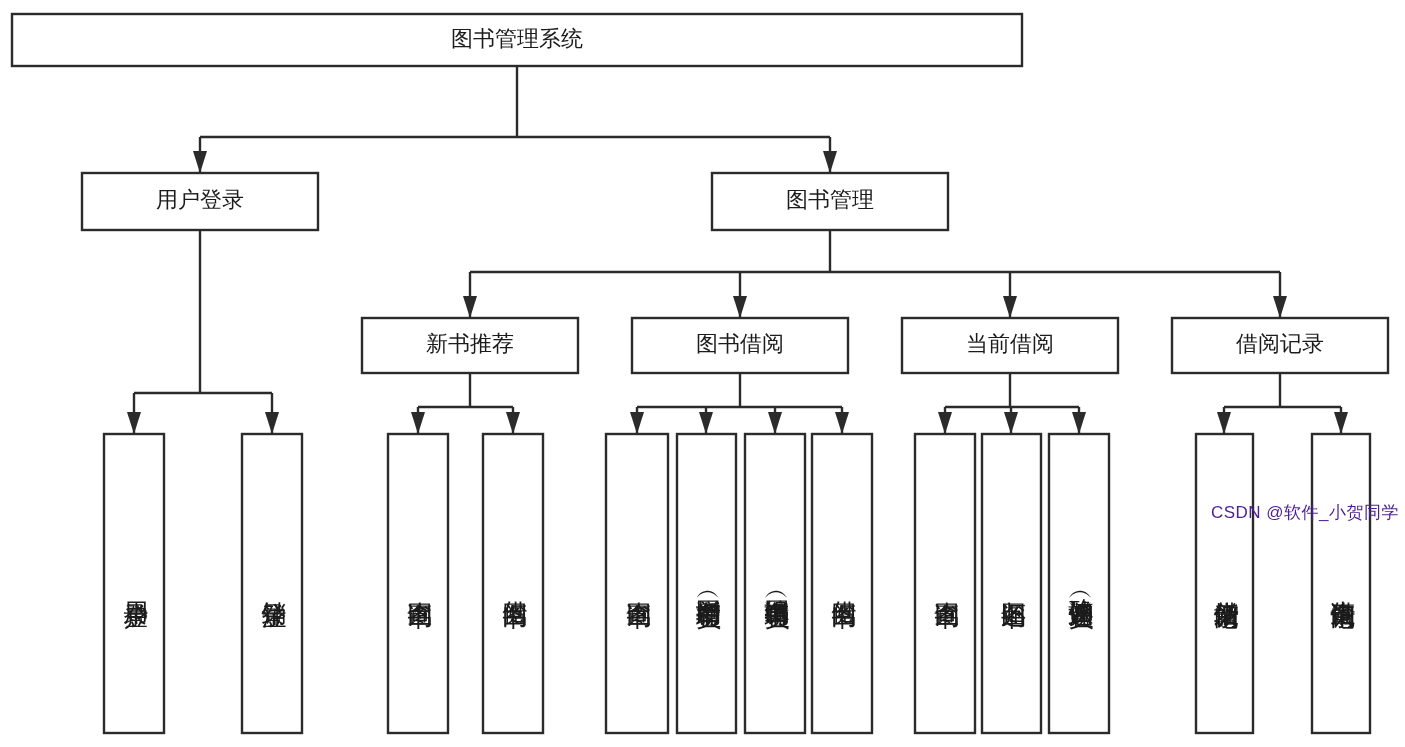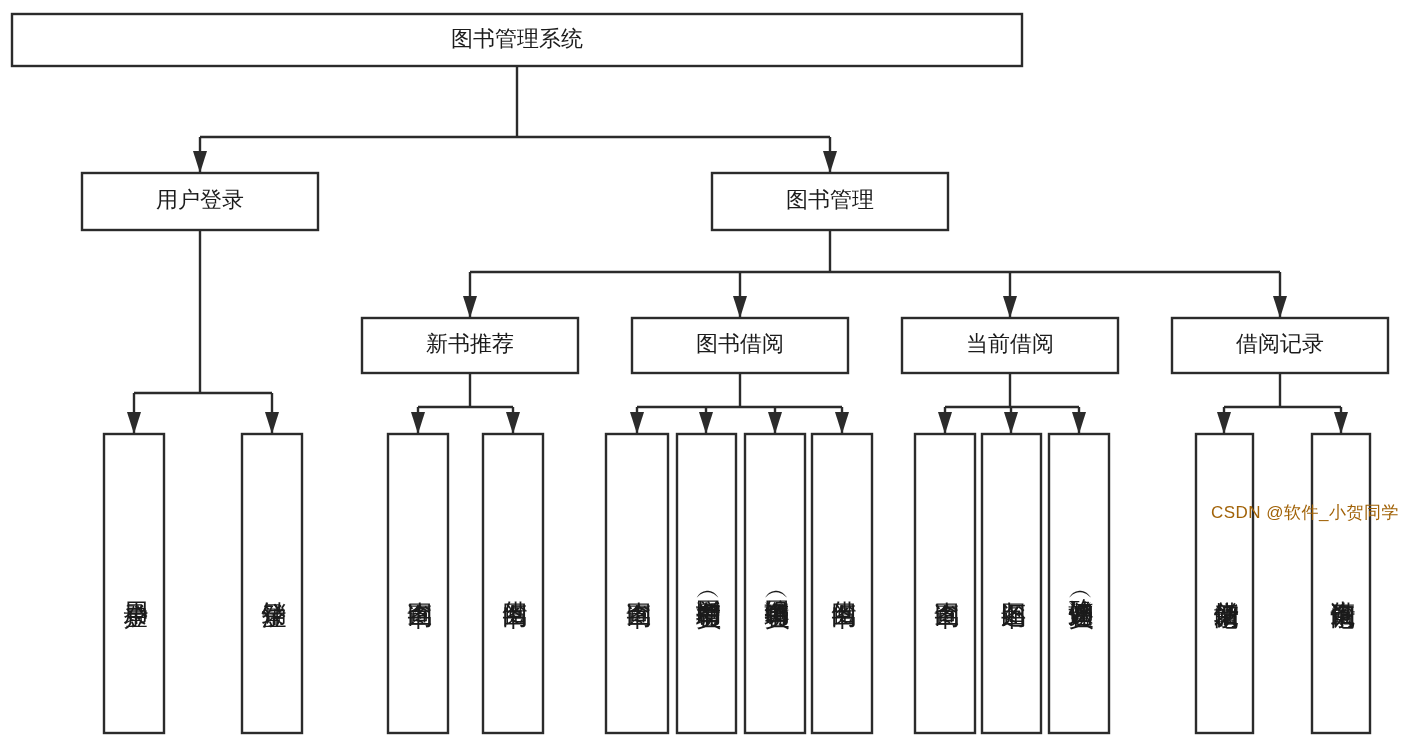--- a/index.html
+++ b/index.html
@@ -19,21 +19,21 @@
   }
   .lbl-h{font-size:22px;}
   .lbl-v{font-size:25px; writing-mode:vertical-rl; text-orientation:upright; letter-spacing:1px;}
   .edge{stroke:#2b2b2b;stroke-width:2.4;fill:none;}
   .arrowhead{fill:#2b2b2b;}
   .watermark{
     position:absolute;
     right:6px;bottom:4px;
     font-family:"Liberation Sans","DejaVu Sans",sans-serif;
     font-size:17px;
-    color:#a16207;
+    color:#4c1d95;
     white-space:nowrap;
     letter-spacing:0.5px;
     pointer-events:none;
   }
 </style>
 </head>
 <body>
 
 <div id="diagram-root">
 

